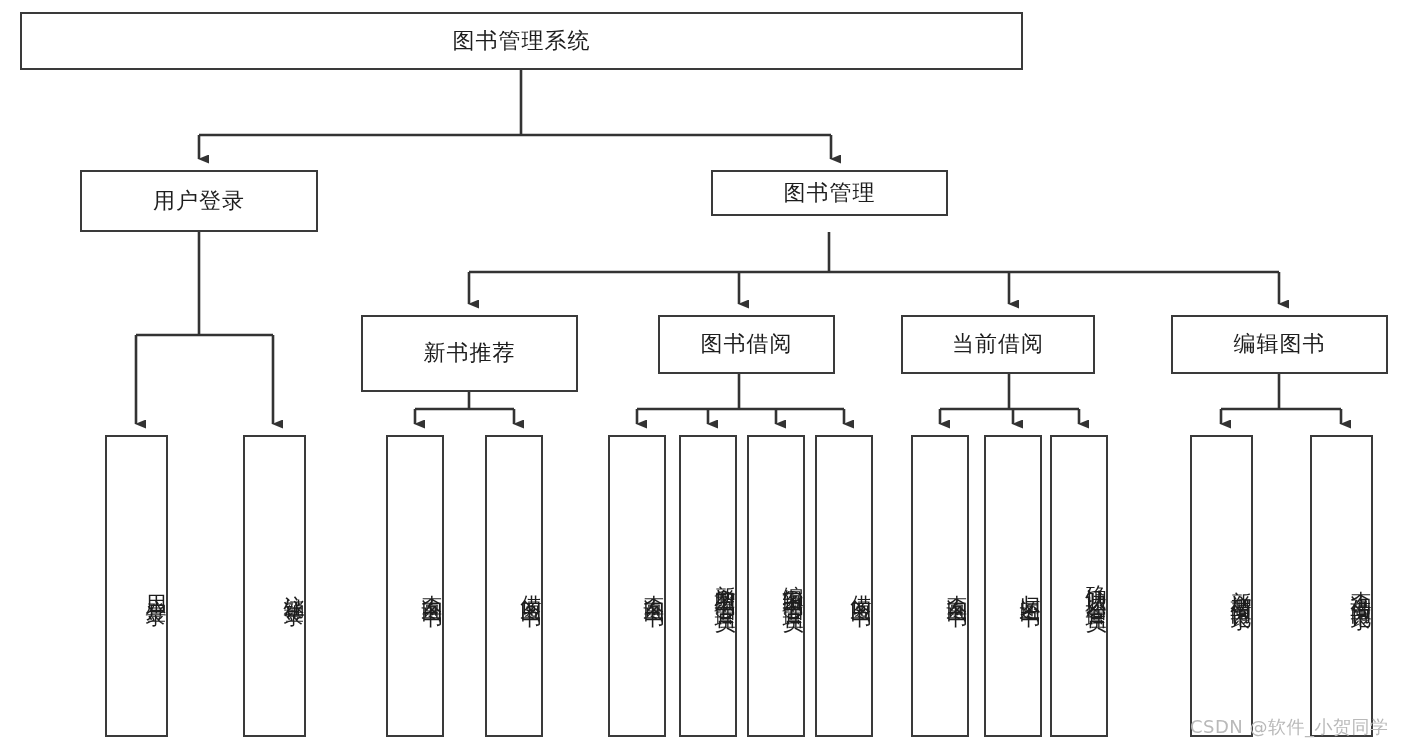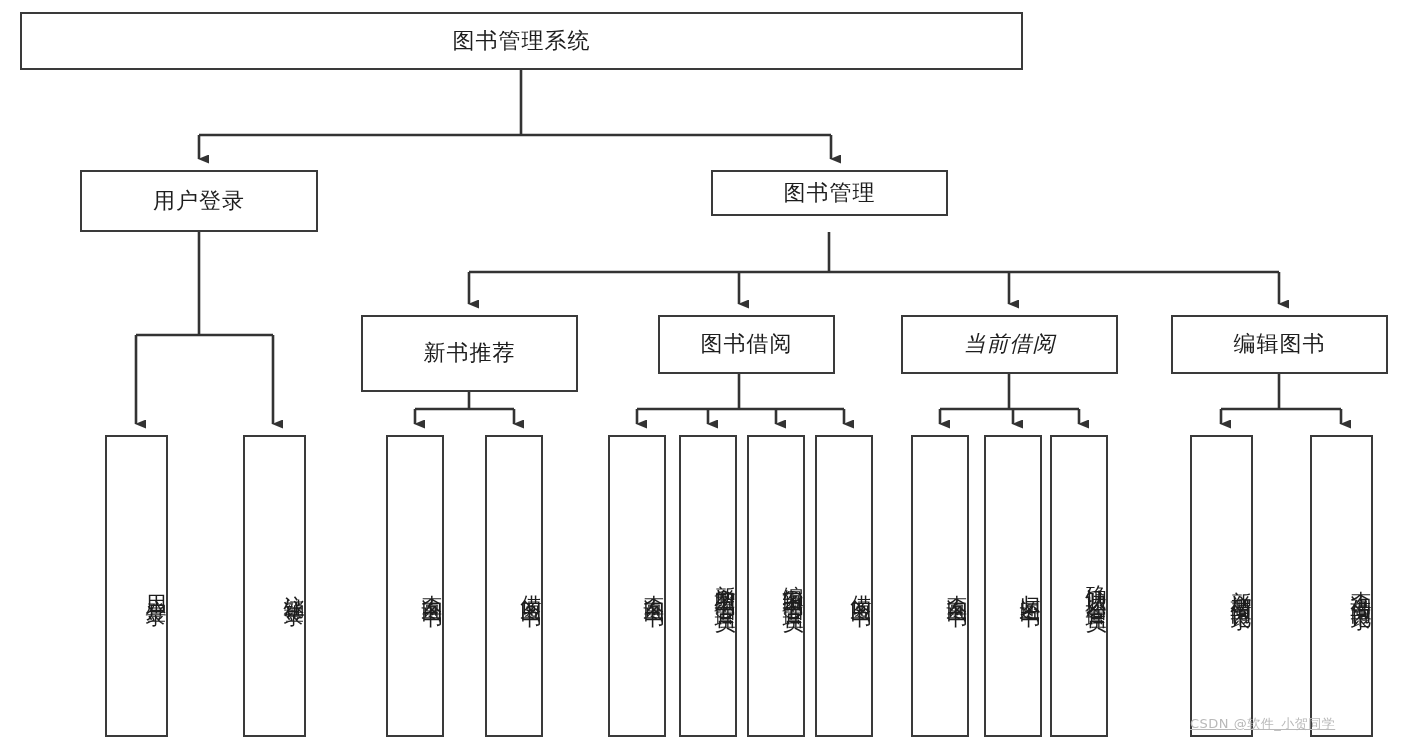--- a/index.html
+++ b/index.html
@@ -55,26 +55,25 @@
     align-items: flex-start;
     justify-content: center;
   }
   .node.leaf span {
     writing-mode: vertical-rl;
     text-orientation: upright;
     display: block;
   }
   .watermark {
     position: absolute;
-    font-size: 13px;
+    font-size: 18px;
     color: #b9b9b9;
     letter-spacing: 0.5px;
     white-space: nowrap;
     user-select: none;
-    text-decoration: underline;
   }
 </style>
 </head>
 <body>
 
 <div id="canvas">
 
   <svg class="wires" viewBox="0 0 1405 747" xmlns="http://www.w3.org/2000/svg">
     <defs>
       <marker id="arrow" markerWidth="9" markerHeight="11" refX="4.5" refY="10" orient="auto" markerUnits="userSpaceOnUse">
@@ -149,21 +148,21 @@
   <div class="node h" style="left:711px; top:170px; width:237px; height:46px;">
     <span>图书管理</span>
   </div>
 
   <div class="node h" style="left:361px; top:315px; width:217px; height:77px;">
     <span>新书推荐</span>
   </div>
   <div class="node h" style="left:631px; top:315px; width:177px; height:59px;margin-left:27px;">
     <span>图书借阅</span>
   </div>
-  <div class="node h" style="left:901px; top:315px; width:217px; height:59px;font-style:italic;">
+  <div class="node h" style="left:901px; top:315px; width:194px; height:59px;">
     <span>当前借阅</span>
   </div>
   <div class="node h" style="left:1171px; top:315px; width:217px; height:59px;">
     <span>编辑图书</span>
   </div>
 
   <div class="node leaf" style="left:105px; top:435px; width:63px; height:302px;">
     <span>用户登录</span>
   </div>
   <div class="node leaf" style="left:243px; top:435px; width:63px; height:302px;">

